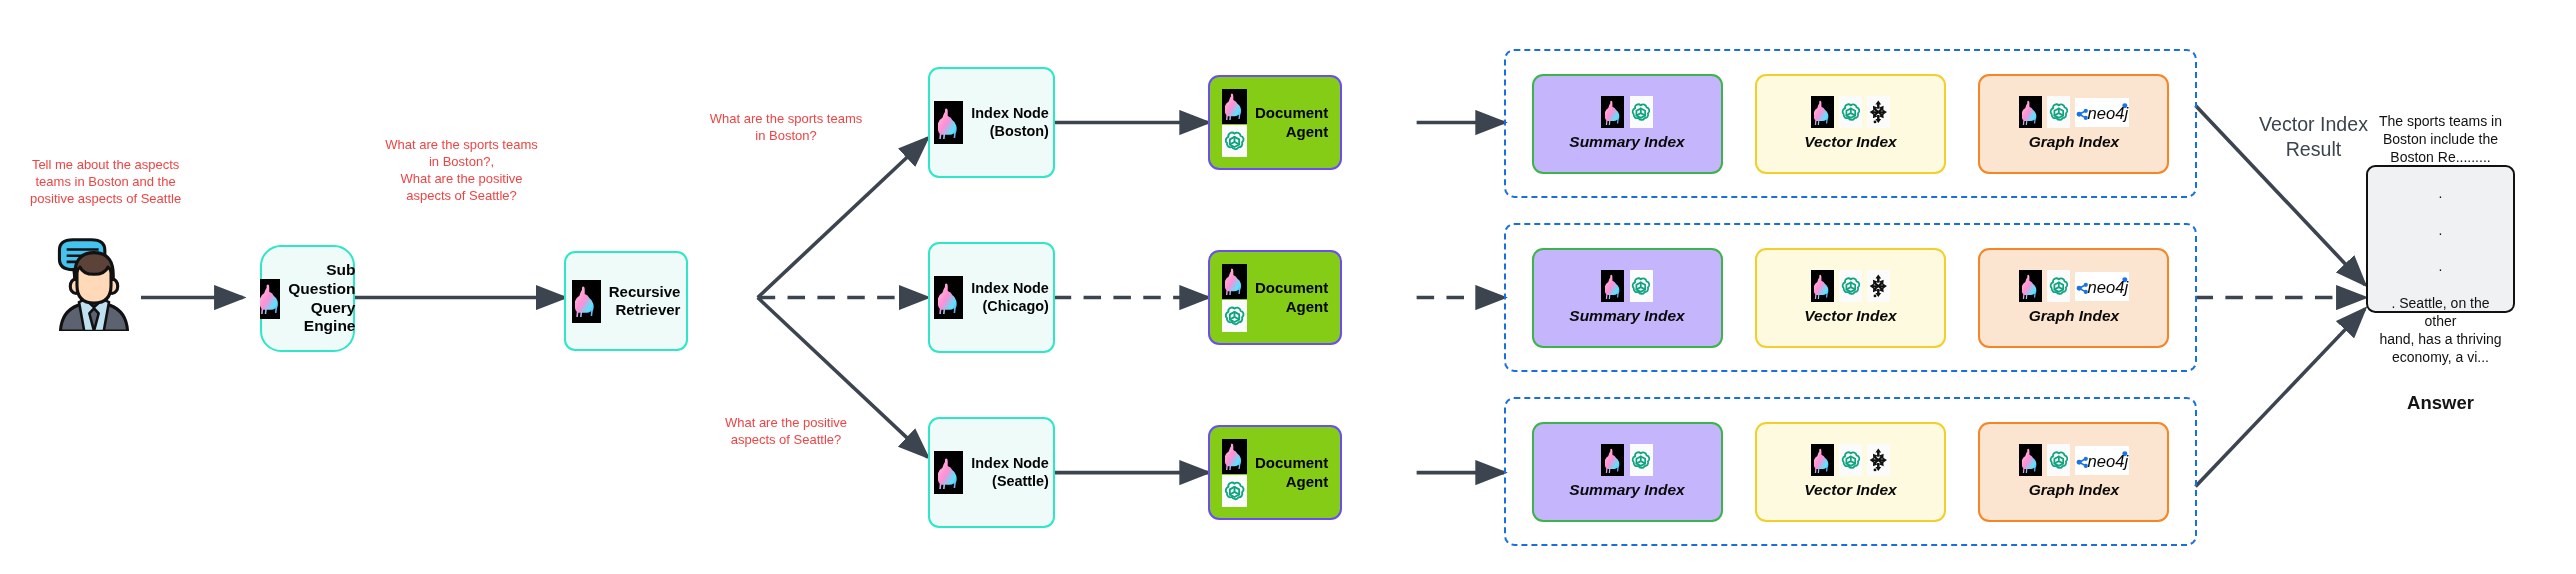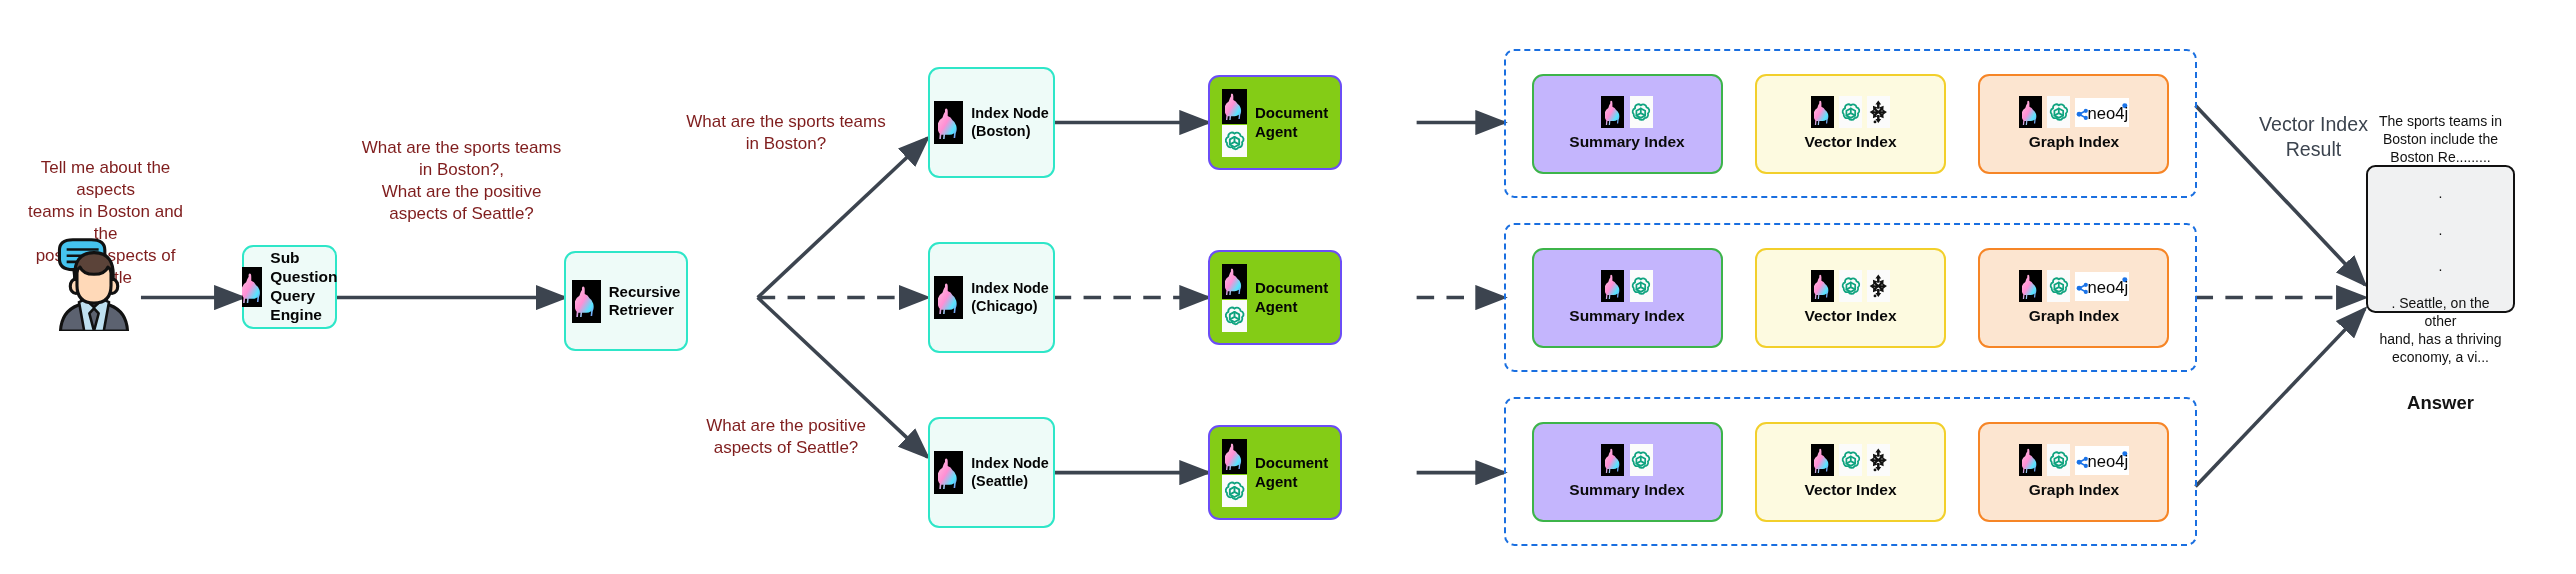--- a/index.html
+++ b/index.html
@@ -12,22 +12,22 @@
     position:relative;
     width:2598px;
     height:574px;
     background:#ffffff;
     overflow:hidden;
   }
   .abs{position:absolute;}
 
   
   .qtext{
-    color:#7f1d1d;
-    font-size:17px;
+    color:#ef4444;
+    font-size:13px;
     line-height:1.30;
     text-align:center;
     white-space:pre-line;
     font-weight:400;
   }
   .result-label{
     color:#3c444f;
     font-size:19.6px;
     line-height:1.30;
     text-align:center;
@@ -46,21 +46,21 @@
   .node{
     box-sizing:border-box;
     border-radius:11.3px;
     display:flex;
     align-items:center;
     justify-content:center;
   }
   .node-label{
     font-weight:bold;
     color:#050505;
-    text-align:left;
+    text-align:right;
     line-height:1.22;
     white-space:pre-line;
   }
 
   .teal-node{
     background:#eefbf8;
     border:2.1px solid #2ee6c8;
   }
   .purple-node{
     background:#84cc16;
@@ -135,20 +135,21 @@
     justify-content:center;
     gap:5.2px;
   }
   .idx-inner{
     display:flex;
     flex-direction:column;
     align-items:center;
     justify-content:center;
     gap:5px;
     width:100%;
+    font-style:italic;
   }
   .idx-label{
     font-weight:bold;
     font-size:15.5px;
     color:#0a0a0a;
   }
   .node-flex{
     display:flex;
     flex-direction:row;
     align-items:center;
@@ -221,21 +222,21 @@
 
       <ellipse cx="60" cy="103" rx="11" ry="14" fill="#ffd9b8" stroke="#111" stroke-width="6"></ellipse>
       <ellipse cx="130" cy="103" rx="11" ry="14" fill="#ffd9b8" stroke="#111" stroke-width="6"></ellipse>
 
       <path d="M62 78 q0-32 33-32 q33 0 33 32 v24 q0 34-33 34 q-33 0-33-34 z" fill="#ffd9b8" stroke="#111" stroke-width="6"></path>
 
       <path d="M58 90 q-4-52 37-52 q41 0 37 52 q-3-20-10-24 q-6 14-27 14 q-21 0-27-14 q-7 4-10 24 z" fill="#5b4339" stroke="#111" stroke-width="6" stroke-linejoin="round"></path>
     </svg>
   </div>
 
-  <div class="abs node teal-node" style="left:242px;top:245px;width:95px;height:84px;">
+  <div class="abs node teal-node" style="left:260px;top:245px;width:95px;height:107px;border-radius:21px;">
     <div class="node-flex">
       <span class="logo-llama" style="width:27px;height:40px;">
         <svg viewBox="0 0 40 60" width="20.6" height="31">
           <defs>
               <linearGradient id="lg1" x1="0" y1="0" x2="1" y2="1">
             <stop offset="0%" stop-color="#ffc6e0"></stop>
                 <stop offset="45%" stop-color="#ff8fd4"></stop>
             <stop offset="75%" stop-color="#55e6ff"></stop>
                 <stop offset="100%" stop-color="#8f7bf0"></stop>
           </linearGradient>

